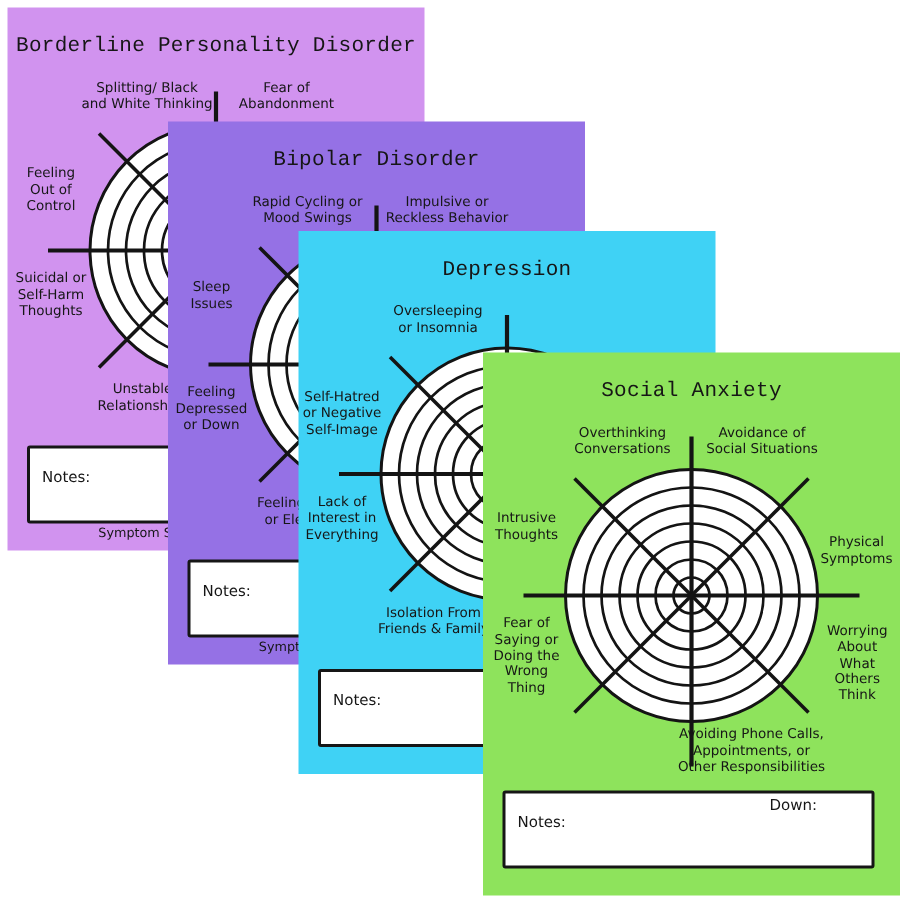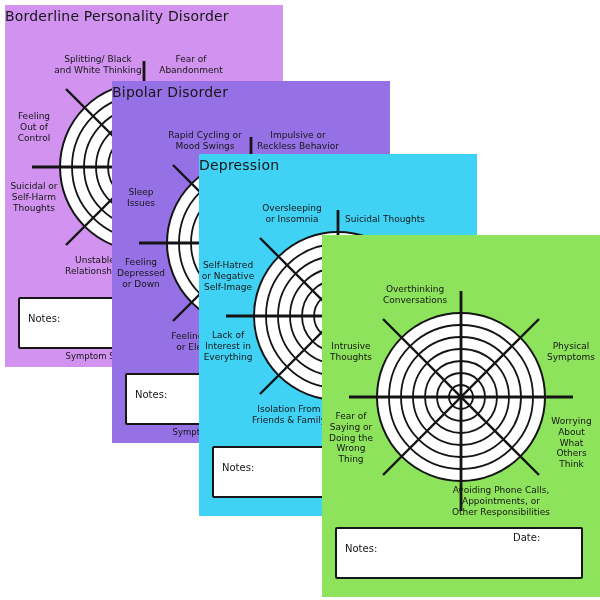--- a/index.html
+++ b/index.html
@@ -3,33 +3,34 @@
 <meta charset="utf-8">
 <style>
   html,body { margin:0; padding:0; }
   body {
     width:600px; height:600px; position:relative;
     background:#ffffff; overflow:hidden;
     font-family:"DejaVu Sans", sans-serif; color:#161616;
   }
   .card { position:absolute; width:278px; height:362px; }
   .card-title {
-    position:absolute; top:3px; left:0; right:0;
-    font-size:14px; white-space:nowrap;
+    position:absolute; top:18px; left:0; right:0;
+    text-align:center; font-size:14px; white-space:nowrap;
     letter-spacing:0.2px;
+    font-family:Liberation Mono, monospace;
   }
   .wheel { position:absolute; left:19px; top:42px; }
   .lbl {
     position:absolute; font-size:9px; line-height:1.2;
     text-align:center; white-space:pre-line;
   }
   .lbl.tl { left:33px;  top:45px;  width:120px; height:26px; display:flex; flex-direction:column; justify-content:flex-end; }
   .lbl.tr { left:126px; top:45px;  width:120px; height:26px; display:flex; flex-direction:column; justify-content:flex-end; }
   .lbl.lf { left:0;     top:106px; width:58px; }
-  .lbl.rt { left:220px; top:106px; width:58px; }
+  .lbl.rt { left:220px; top:122px; width:58px; }
   .lbl.ll { left:0;     top:176px; width:58px; }
   .lbl.lr { left:221px; top:181px; width:57px; }
   .lbl.bl { left:28px;  top:250px; width:124px; }
   .lbl.br { left:113px; top:250px; width:132px; }
   .notes-box {
     position:absolute; left:13px; top:292px; width:244px; height:48px;
     background:#ffffff; border:2px solid #161616; border-radius:2px;
   }
   .notes-label { position:absolute; left:8px;  top:14px; font-size:10px; }
   .date-label  { position:absolute; left:176px; top:3px; font-size:10px; }
@@ -117,64 +118,66 @@
     <circle cx="120" cy="120" r="36" fill="none" stroke-width="1.8"></circle>
     <circle cx="120" cy="120" r="24" fill="none" stroke-width="1.8"></circle>
     <circle cx="120" cy="120" r="12" fill="none" stroke-width="1.8"></circle>
     <line x1="8" y1="120" x2="232" y2="120" stroke-width="2.8"></line>
     <line x1="120" y1="14" x2="120" y2="234" stroke-width="2.8"></line>
     <line x1="42" y1="42" x2="198" y2="198" stroke-width="2.4"></line>
     <line x1="198" y1="42" x2="42" y2="198" stroke-width="2.4"></line>
   </svg>
   <div class="lbl tl">Oversleeping
 or Insomnia</div>
-  <div class="lbl tr">Suicidal Thoughts</div>
   <div class="lbl lf">Self-Hatred
 or Negative
 Self-Image</div>
   <div class="lbl ll">Lack of
 Interest in
 Everything</div>
   <div class="lbl bl">Isolation From
 Friends &amp; Family</div>
   <div class="notes-box">
     <span class="notes-label">Notes:</span>
   </div>
 </div>
 
 <div class="card" style="left: 322px; top: 235px; background: rgb(142, 227, 92);">
+  <div class="card-title">Social Anxiety</div>
   <svg class="wheel" width="240" height="240" viewBox="0 0 240 240">
     <circle cx="120" cy="120" r="84" fill="#ffffff" stroke-width="2"></circle>
     <circle cx="120" cy="120" r="72" fill="none" stroke-width="1.8"></circle>
     <circle cx="120" cy="120" r="60" fill="none" stroke-width="1.8"></circle>
     <circle cx="120" cy="120" r="48" fill="none" stroke-width="1.8"></circle>
     <circle cx="120" cy="120" r="36" fill="none" stroke-width="1.8"></circle>
     <circle cx="120" cy="120" r="24" fill="none" stroke-width="1.8"></circle>
     <circle cx="120" cy="120" r="12" fill="none" stroke-width="1.8"></circle>
     <line x1="8" y1="120" x2="232" y2="120" stroke-width="2.8"></line>
     <line x1="120" y1="14" x2="120" y2="234" stroke-width="2.8"></line>
     <line x1="42" y1="42" x2="198" y2="198" stroke-width="2.4"></line>
     <line x1="198" y1="42" x2="42" y2="198" stroke-width="2.4"></line>
   </svg>
   <div class="lbl tl">Overthinking
 Conversations</div>
+  <div class="lbl tr">Avoidance of
+Social Situations</div>
   <div class="lbl lf">Intrusive
 Thoughts</div>
   <div class="lbl rt">Physical
 Symptoms</div>
   <div class="lbl ll">Fear of
 Saying or
 Doing the
 Wrong
 Thing</div>
   <div class="lbl lr">Worrying
 About
 What
 Others
 Think</div>
   <div class="lbl br">Avoiding Phone Calls,
 Appointments, or
 Other Responsibilities</div>
   <div class="notes-box">
     <span class="notes-label">Notes:</span>
-    <span class="date-label">Date:</span>
+    <span class="date-label">Down:</span>
   </div>
 </div>
 
 </body></html>

